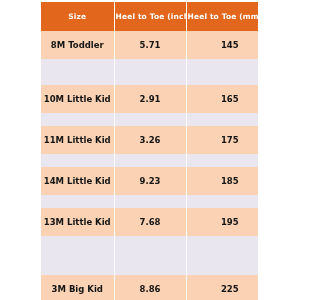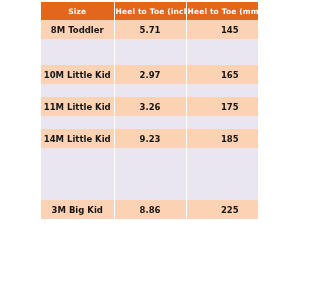--- a/index.html
+++ b/index.html
@@ -30,39 +30,39 @@
   table.size-chart col.c-size { width: 73px; }
   table.size-chart col.c-inch { width: 72px; }
   table.size-chart col.c-mm   { width: 72px; }
 
   thead th {
     background: #e2661b;
     color: #ffffff;
     font-size: 7.5px;
     font-weight: bold;
     text-align: center;
-    height: 18px;
+    height: 29px;
     padding: 0 1px;
     letter-spacing: 0.15px;
     border-left: 1px solid #ffffff;
     border-right: 1px solid #ffffff;
     white-space: nowrap;
     overflow: hidden;
     margin-left: 12px;
   }
   thead th:first-child { border-left: none; }
   thead th:last-child  { border-right: none; }
 
   tbody tr.data-row td {
     background: #fbd3b4;
     color: #151515;
     font-size: 8.5px;
     font-weight: bold;
     text-align: center;
-    height: 19px;
+    height: 28px;
     padding: 0 1px;
     border-left: 1px solid #ffffff;
     border-right: 1px solid #ffffff;
     white-space: nowrap;
     overflow: hidden;
   }
   tbody tr.data-row td:first-child { border-left: none; }
   tbody tr.data-row td:last-child  { border-right: none; padding-left: 16px; }
 
   tbody tr.spacer-row td {
@@ -103,21 +103,21 @@
           <td></td>
           <td></td>
         </tr>
         <tr class="spacer-row">
           <td></td>
           <td></td>
           <td></td>
         </tr>
         <tr class="data-row">
           <td>10M Little Kid</td>
-          <td>2.97</td>
+          <td>2.91</td>
           <td>165</td>
         </tr>
         <tr class="spacer-row">
           <td></td>
           <td></td>
           <td></td>
         </tr>
         <tr class="data-row">
           <td>11M Little Kid</td>
           <td>3.26</td>
@@ -131,20 +131,25 @@
         <tr class="data-row">
           <td>14M Little Kid</td>
           <td>9.23</td>
           <td>185</td>
         </tr>
         <tr class="spacer-row">
           <td></td>
           <td></td>
           <td></td>
         </tr>
+        <tr class="data-row">
+          <td>13M Little Kid</td>
+          <td>7.68</td>
+          <td>195</td>
+        </tr>
         <tr class="spacer-row">
           <td></td>
           <td></td>
           <td></td>
         </tr>
         <tr class="spacer-row">
           <td></td>
           <td></td>
           <td></td>
         </tr>

